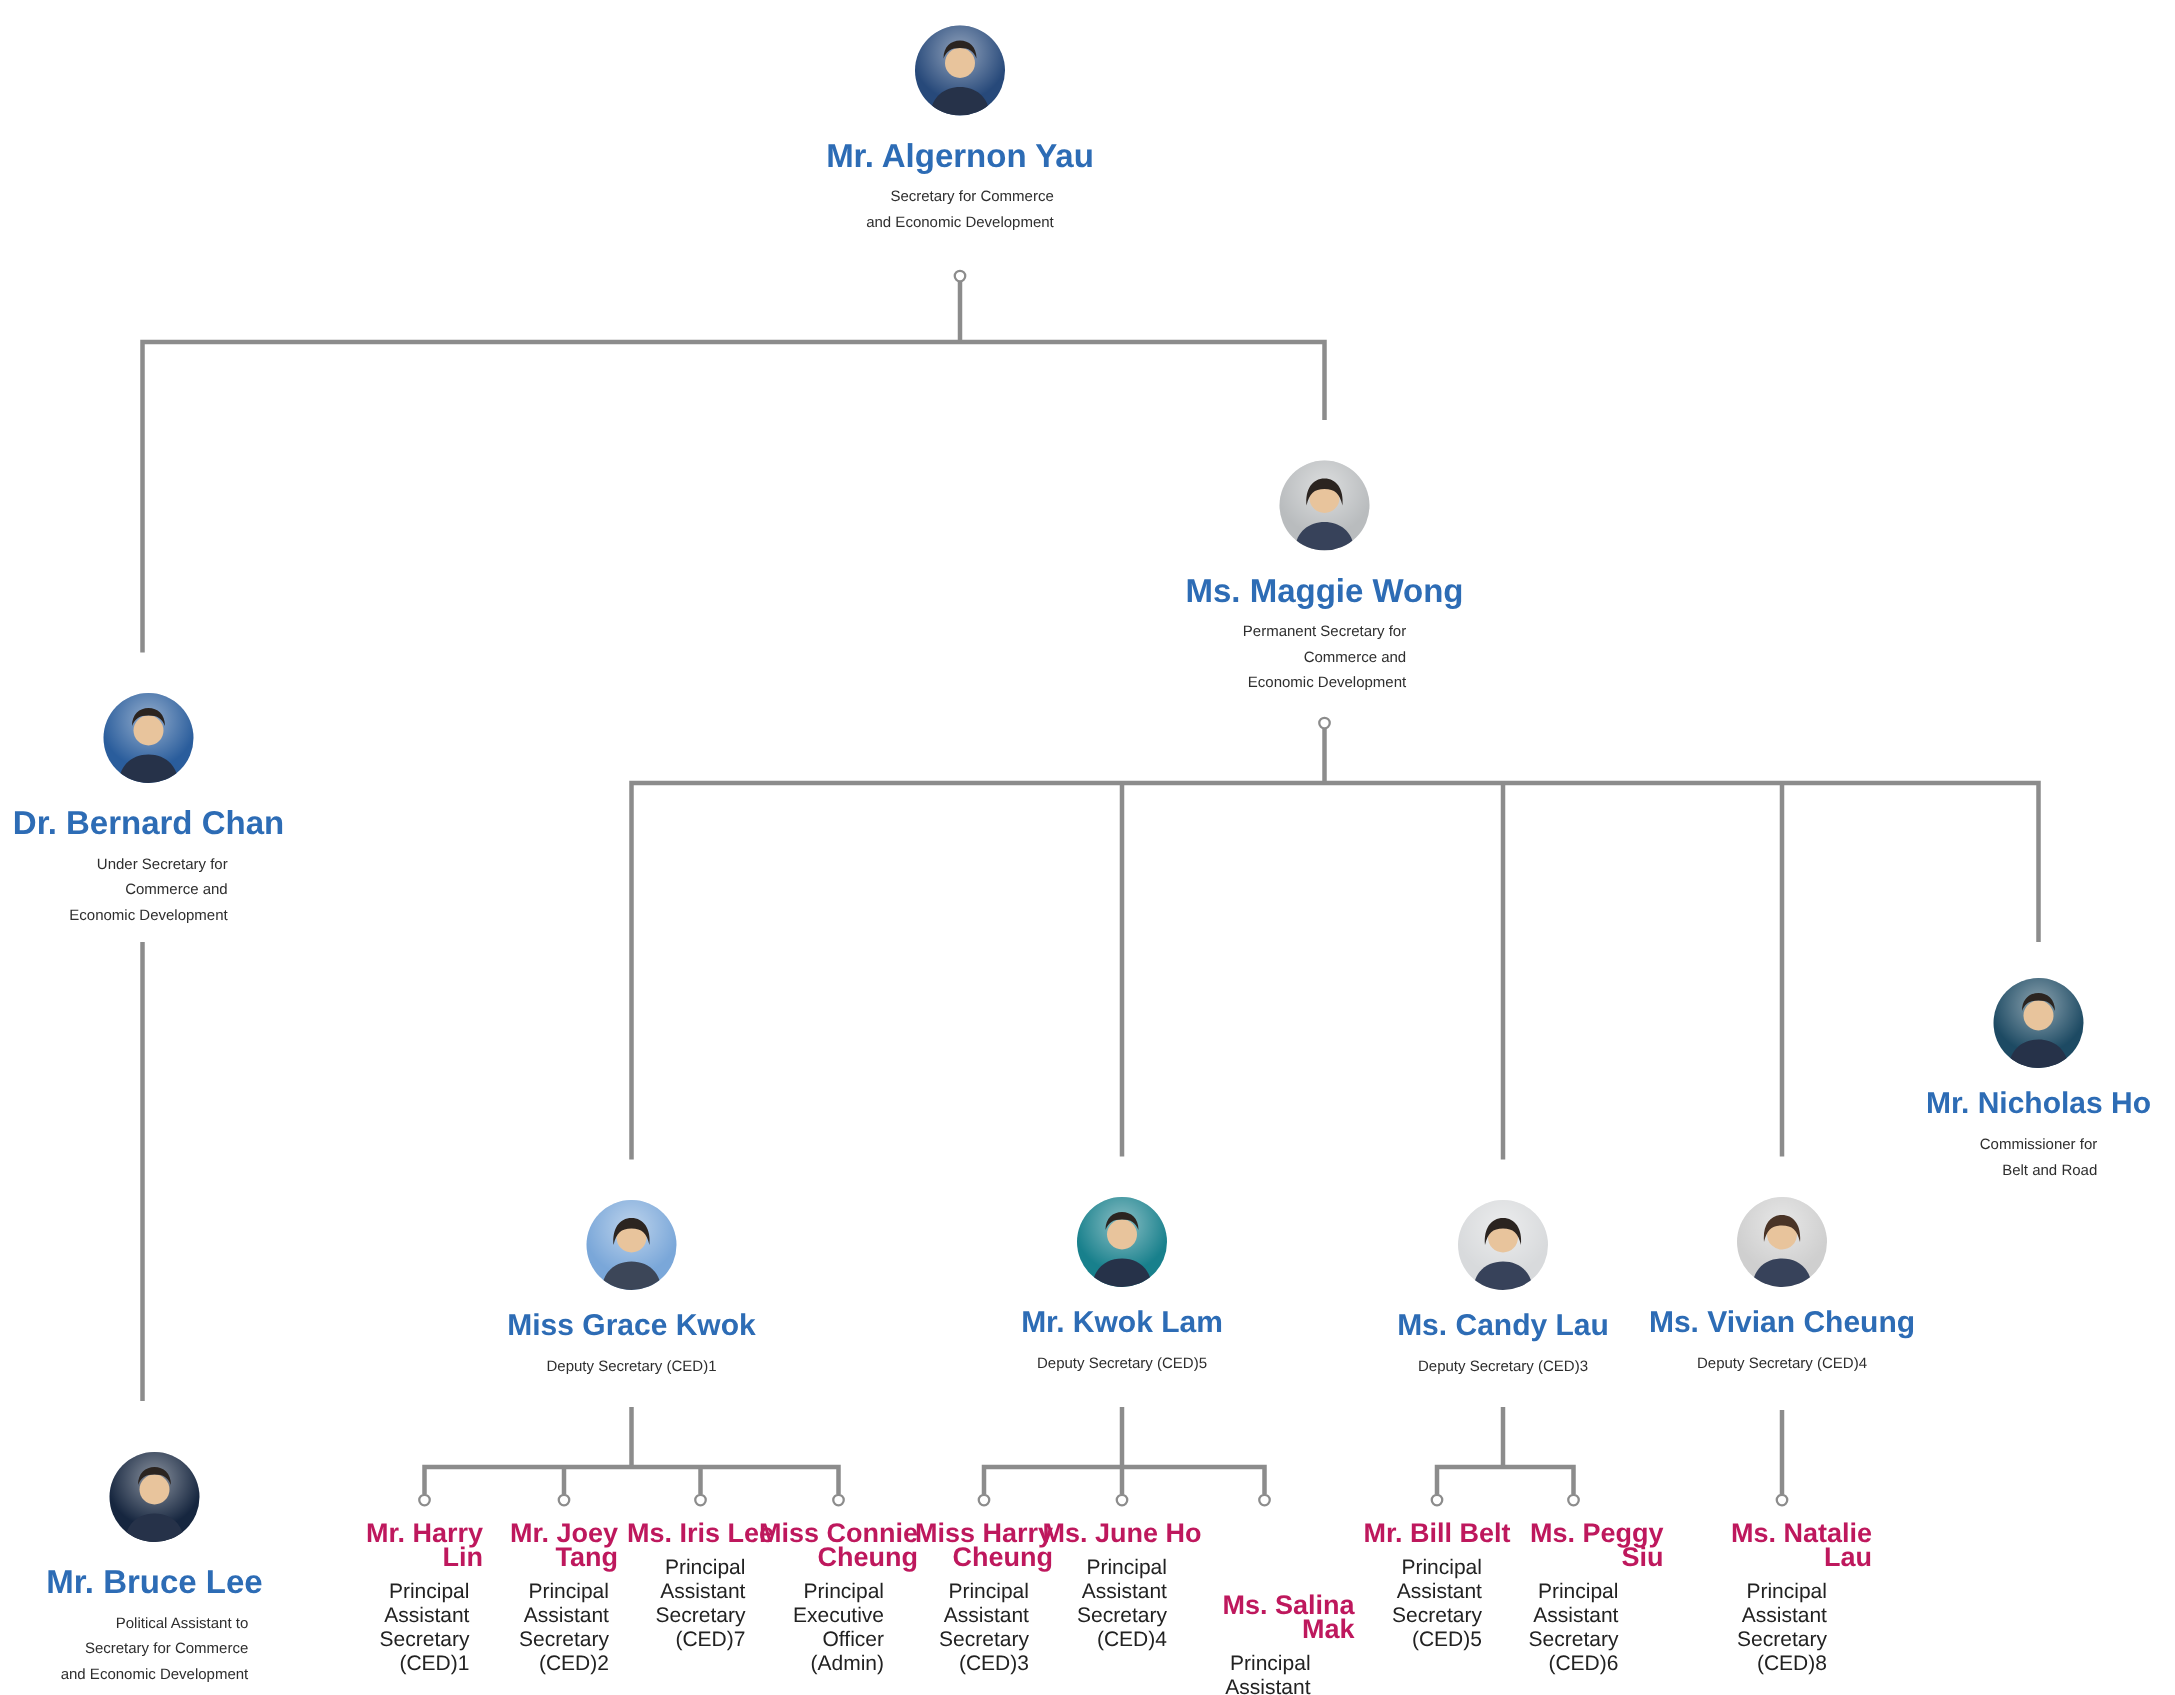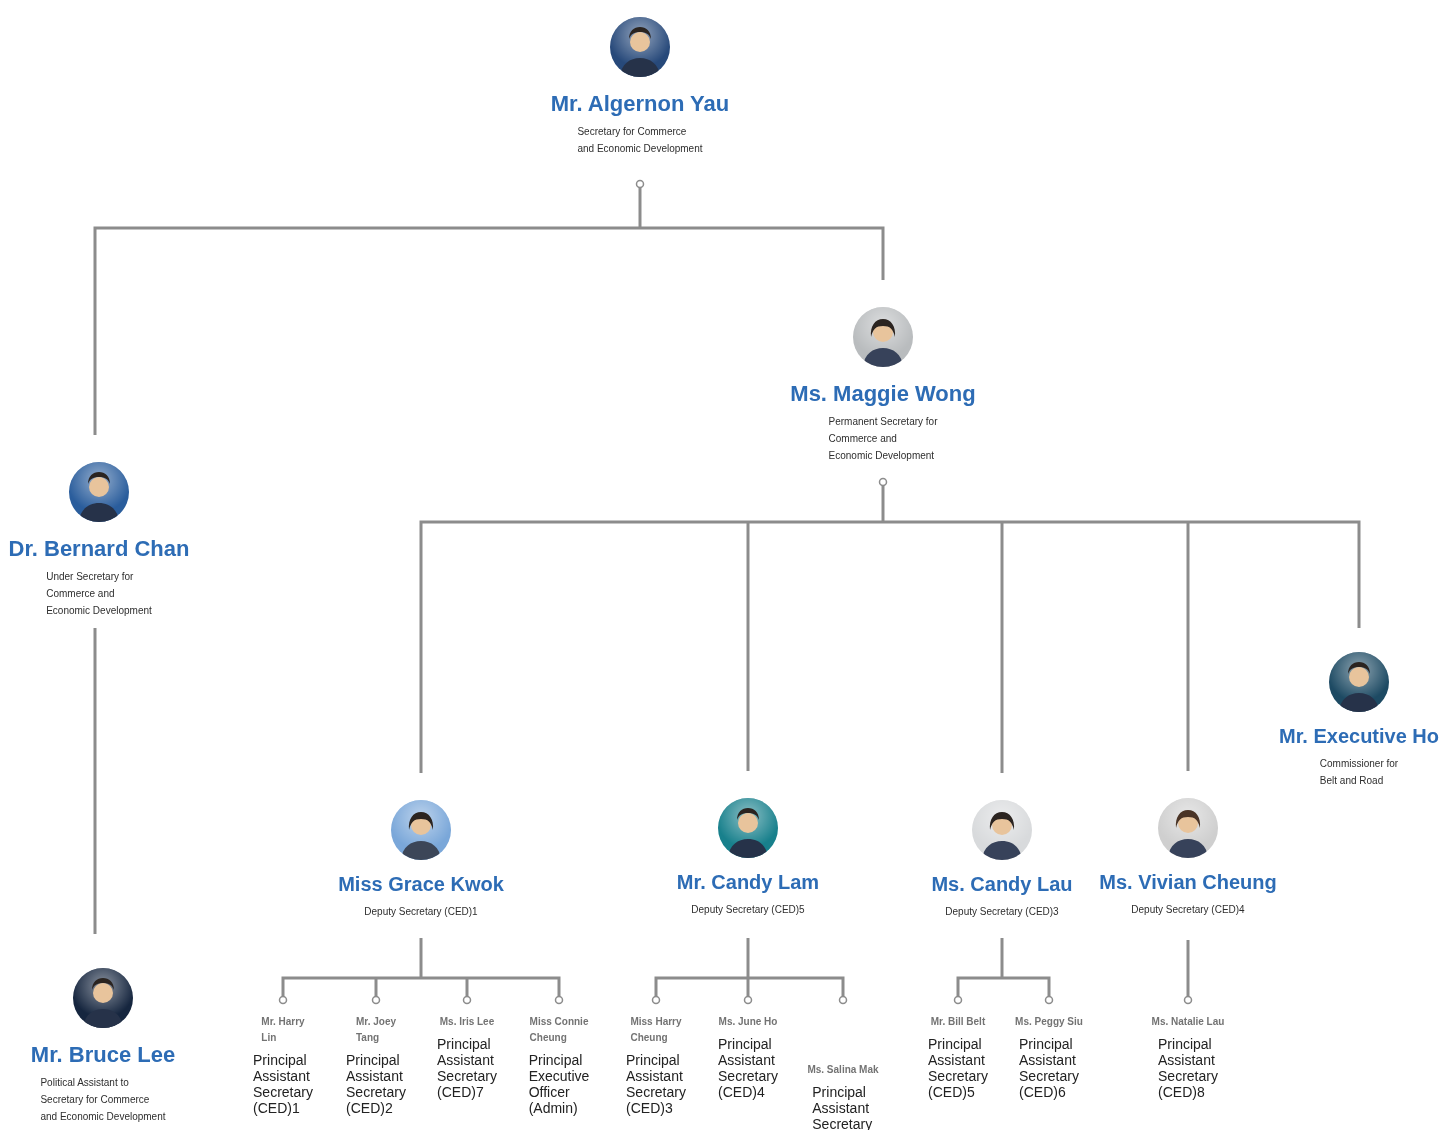--- a/index.html
+++ b/index.html
@@ -1,29 +1,29 @@
 <!DOCTYPE html>
 <html><head>
 <meta charset="utf-8">
 <style>
   html,body{margin:0;padding:0;background:#fff;}
   body{width:1450px;height:1130px;position:relative;overflow:hidden;
        font-family:"Liberation Sans","DejaVu Sans",sans-serif;}
   #connectors{position:absolute;left:0;top:0;z-index:1;}
-  .node{position:absolute;z-index:2;display:flex;flex-direction:column;align-items:center;text-align:left;}
+  .node{position:absolute;z-index:2;display:flex;flex-direction:column;align-items:center;text-align:right;}
   .avatar{position:relative;width:60px;height:60px;border-radius:50%;overflow:hidden;
           background:var(--av,#6b85a8);flex:0 0 auto;}
   .avatar::before{content:'';position:absolute;inset:0;border-radius:50%;
           background:radial-gradient(circle at 50% 30%,rgba(255,255,255,.50),rgba(255,255,255,0) 62%);}
   .avatar svg{position:absolute;left:0;top:0;width:100%;height:100%;}
   .person-name{color:#2d6cb5;font-weight:bold;line-height:1.15;white-space:pre-line;}
   .person-title{color:#2e2e2e;font-size:10px;line-height:17px;margin-top:7px;white-space:pre-line;}
   .lvl1 .person-name{font-size:22px;margin-top:14px;}
   .lvl2 .person-name{font-size:20px;margin-top:13px;}
-  .mini .person-name{color:#737373;font-size:10px;line-height:16px;font-weight:bold;white-space:pre-line;}
+  .mini .person-name{color:#be185d;font-size:18px;line-height:16px;font-weight:bold;white-space:pre-line;}
   .mini .person-title{font-size:14px;line-height:16px;margin-top:6px;color:#222;}
 </style>
 </head>
 <body>
 
 <svg id="connectors" width="1450" height="1130" viewBox="0 0 1450 1130">
   <g stroke="#8c8c8c" stroke-width="3" fill="none">
     <path d="M640 188 V228"></path>
     <path d="M95 435 V228 H883 V280"></path>
     <path d="M95 628 V934"></path>
@@ -127,21 +127,21 @@
 </div>
 
 <div class="node lvl2" style="left:638px;top:798px;width:220px">
   <div class="avatar" style="--av: #18808c;">
     <svg viewBox="0 0 60 60">
         <circle cx="30" cy="25" r="10" fill="#e8c49c"></circle>
         <path d="M19 22c0-8 5-12 11-12s11 4 11 12c-2-5-5-7-11-7s-9 2-11 7z" fill="#2b2420"></path>
         <path d="M10 60c1-13 10-19 20-19s19 6 20 19z" fill="#263249"></path>
       </svg>
   </div>
-  <div class="person-name">Mr. Candy Lam</div>
+  <div class="person-name">Mr. Kwok Lam</div>
   <div class="person-title">Deputy Secretary (CED)5</div>
 </div>
 
 <div class="node lvl2" style="left:902px;top:800px;width:200px">
   <div class="avatar" style="--av: #d8dadc;">
     <svg viewBox="0 0 60 60">
         <circle cx="30" cy="25" r="10" fill="#e8c49c"></circle>
         <path d="M18 30c-1-11 4-18 12-18s13 7 12 18c-2-8-5-11-12-11s-10 3-12 11z" fill="#2b2420"></path>
         <path d="M10 60c1-13 10-19 20-19s19 6 20 19z" fill="#37425a"></path>
       </svg>
@@ -163,21 +163,21 @@
 </div>
 
 <div class="node lvl2" style="left:1269px;top:652px;width:180px">
   <div class="avatar" style="--av: #1d4a63;">
     <svg viewBox="0 0 60 60">
         <circle cx="30" cy="25" r="10" fill="#e8c49c"></circle>
         <path d="M19 22c0-8 5-12 11-12s11 4 11 12c-2-5-5-7-11-7s-9 2-11 7z" fill="#2b2420"></path>
         <path d="M10 60c1-13 10-19 20-19s19 6 20 19z" fill="#263249"></path>
       </svg>
   </div>
-  <div class="person-name">Mr. Executive Ho</div>
+  <div class="person-name">Mr. Nicholas Ho</div>
   <div class="person-title">Commissioner for
 Belt and Road</div>
 </div>
 
 <div class="node mini" style="left:223px;top:1014px;width:120px">
   <div class="person-name">Mr. Harry
 Lin</div>
   <div class="person-title">Principal
 Assistant
 Secretary

